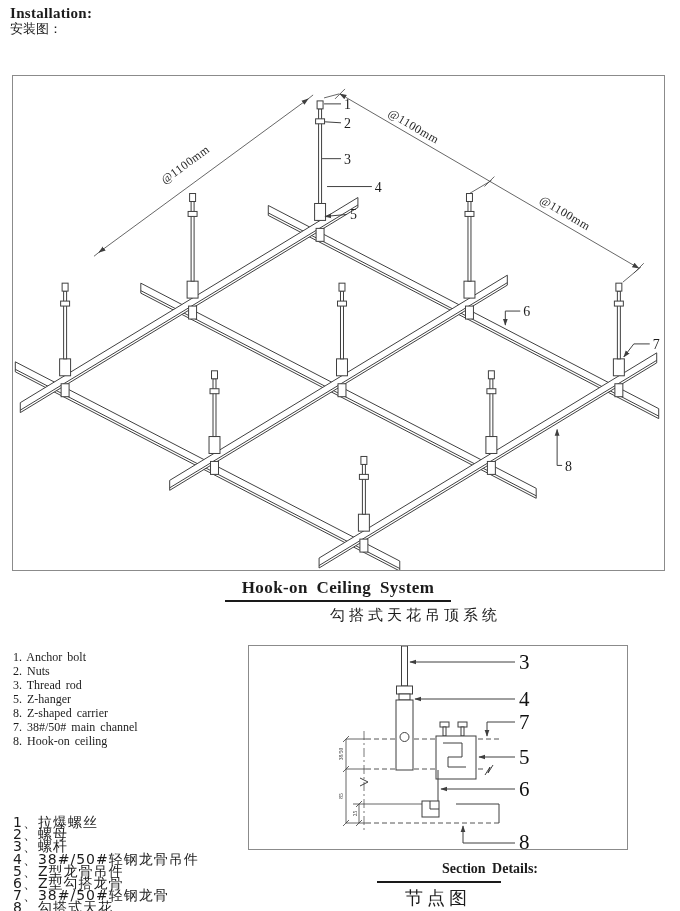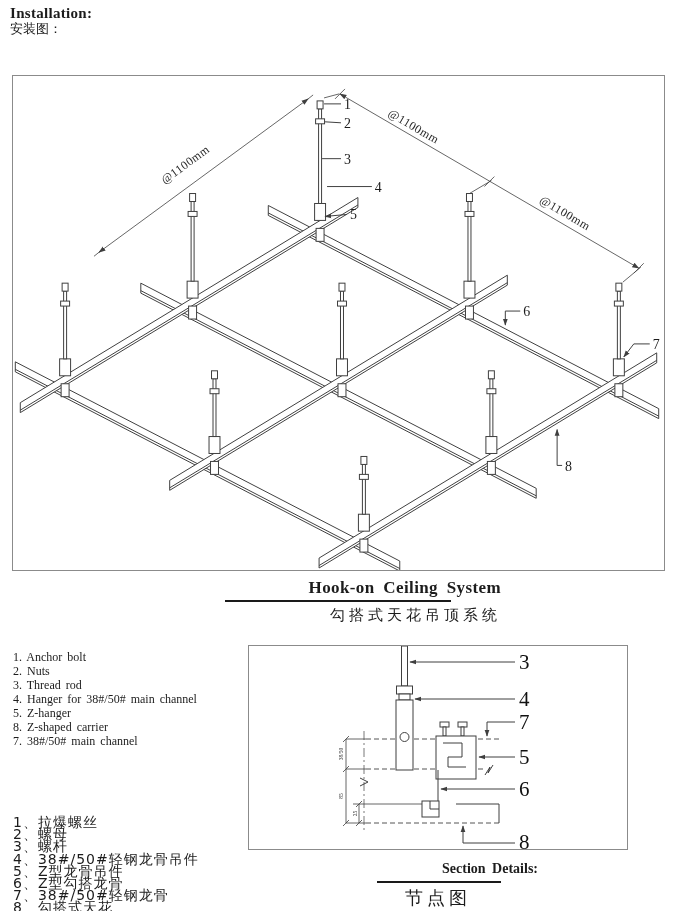--- a/index.html
+++ b/index.html
@@ -4,21 +4,21 @@
 <style>
   * { margin:0; padding:0; box-sizing:border-box; }
   html,body { width:680px; height:911px; background:#fff; position:relative;
               font-family:"Liberation Serif", serif; color:#1c1c1c; overflow:hidden; }
   .abs { position:absolute; }
   .title-en { left:10px; top:5px; font-size:15px; font-weight:bold; letter-spacing:.3px; }
   .title-zh { left:10px; top:20px; font-size:13px; font-family:"DejaVu Sans", sans-serif; }
   .frame { border:1px solid #8b8b8b; background:#fff; }
   .main-frame { left:12px; top:75px; width:653px; height:496px; }
   .sec-frame  { left:248px; top:645px; width:380px; height:205px; }
-  .cap-en { left:175px; top:578px; width:326px; text-align:right;
+  .cap-en { left:175px; top:578px; width:326px; text-align:center;
             font-size:17px; font-weight:bold; word-spacing:4px; letter-spacing:.4px; }
   .cap-rule { left:225px; top:600px; width:226px; height:2px; background:#1a1a1a; }
   .cap-zh { left:175px; top:606px; width:326px; text-align:right; font-size:15px;
             font-family:"DejaVu Sans", sans-serif; letter-spacing:4px; }
   .list-en { left:13px; top:650px; font-size:12px; line-height:14px; word-spacing:2px; }
   .list-zh { left:13px; top:816px; font-size:14px; line-height:12.2px;
              font-family:"DejaVu Sans", sans-serif; letter-spacing:1px; }
   .seccap-en { left:338px; top:861px; width:200px; text-align:right;
                font-size:14px; font-weight:bold; word-spacing:3px; }
   .seccap-rule { left:377px; top:881px; width:124px; height:2px; background:#1a1a1a; }
@@ -178,24 +178,24 @@
 </div>
 
 <div class="abs cap-en">Hook-on Ceiling System</div>
 <div class="abs cap-rule"></div>
 <div class="abs cap-zh">勾搭式天花吊顶系统</div>
 
 <div class="abs list-en">
   <div>1. Anchor bolt</div>
   <div>2. Nuts</div>
   <div>3. Thread rod</div>
-  <div>4. Hanger for 38#/50# main channel</div>
   <div>5. Z-hanger</div>
   <div>8. Z-shaped carrier</div>
   <div>7. 38#/50# main channel</div>
+  <div>8. Hook-on ceiling</div>
 </div>
 <div class="abs list-zh">
   <div>1、拉爆螺丝</div>
   <div>2、螺母</div>
   <div>3、螺杆</div>
   <div>4、38#/50#轻钢龙骨吊件</div>
   <div>5、Z型龙骨吊件</div>
   <div>6、Z型勾搭龙骨</div>
   <div>7、38#/50#轻钢龙骨</div>
   <div>8、勾搭式天花</div>

